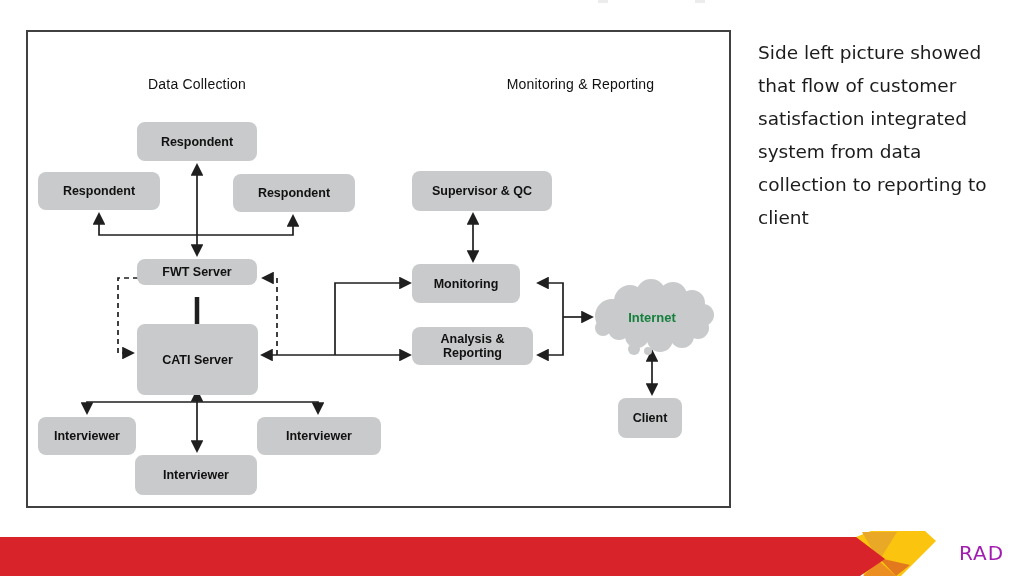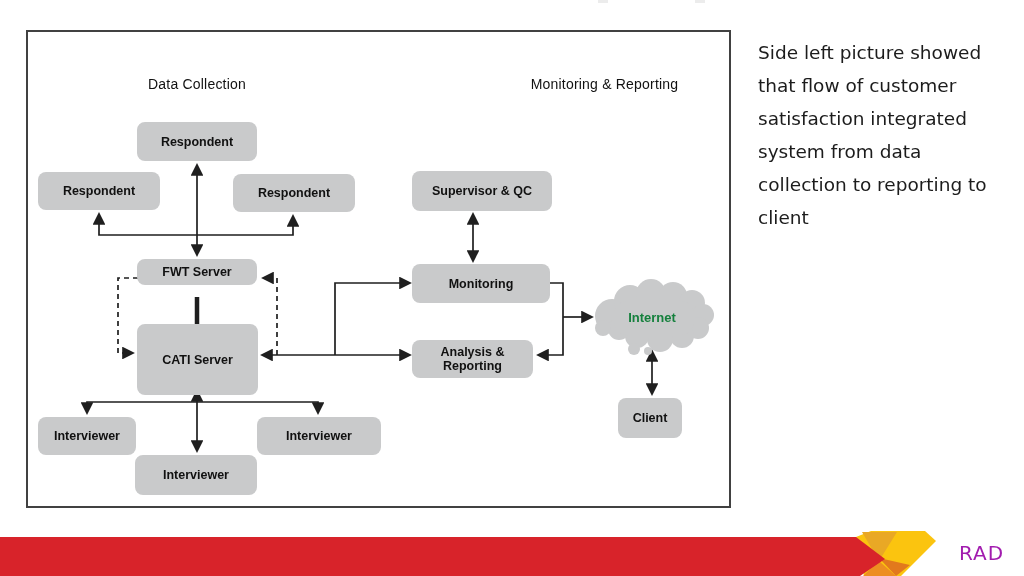--- a/index.html
+++ b/index.html
@@ -16,41 +16,41 @@
   .frame{
     position:absolute;left:26px;top:30px;width:705px;height:478px;
     border:2px solid #414141;background:#ffffff;box-sizing:border-box;
   }
 
   .heading{
     position:absolute;font-weight:normal;font-size:14px;color:#111;
     text-align:center;letter-spacing:.2px;
   }
   #hdg-left{left:97px;top:76px;width:200px;}
-  #hdg-right{left:502px;top:76px;width:205px;}
+  #hdg-right{left:478px;top:76px;width:205px;}
 
   svg.lines{position:absolute;left:0;top:0;width:1024px;height:576px;pointer-events:none;}
 
   .node{
     position:absolute;background:#C9CACB;border-radius:8px;
     display:flex;align-items:center;justify-content:center;text-align:center;
     font-weight:bold;font-size:12.5px;line-height:14px;color:#111;
     box-sizing:border-box;padding:2px 8px;
   }
   #n-resp-top  {left:137px;top:122px;width:120px;height:39px;}
   #n-resp-left {left:38px; top:172px;width:122px;height:38px;}
   #n-resp-right{left:233px;top:174px;width:122px;height:38px;}
   #n-fwt       {left:137px;top:259px;width:120px;height:26px;}
   #n-cati      {left:137px;top:324px;width:121px;height:71px;}
   #n-int-left  {left:38px; top:417px;width:98px; height:38px;}
   #n-int-mid   {left:135px;top:455px;width:122px;height:40px;}
   #n-int-right {left:257px;top:417px;width:124px;height:38px;}
   #n-supqc     {left:412px;top:171px;width:140px;height:40px;}
-  #n-monitoring{left:412px;top:264px;width:138px;height:39px;}
-  #n-analysis  {left:412px;top:340px;width:121px;height:38px;text-align:center;}
+  #n-monitoring{left:412px;top:264px;width:108px;height:39px;}
+  #n-analysis  {left:412px;top:327px;width:121px;height:38px;text-align:center;}
   #n-client    {left:618px;top:398px;width:64px; height:40px;}
 
   #internet-label{
     position:absolute;left:598px;top:306px;width:108px;height:22px;
     display:flex;align-items:center;justify-content:center;
     font-weight:bold;font-size:13px;color:#15803d;
   }
 
   #side-note{
     position:absolute;left:758px;top:36px;width:246px;

